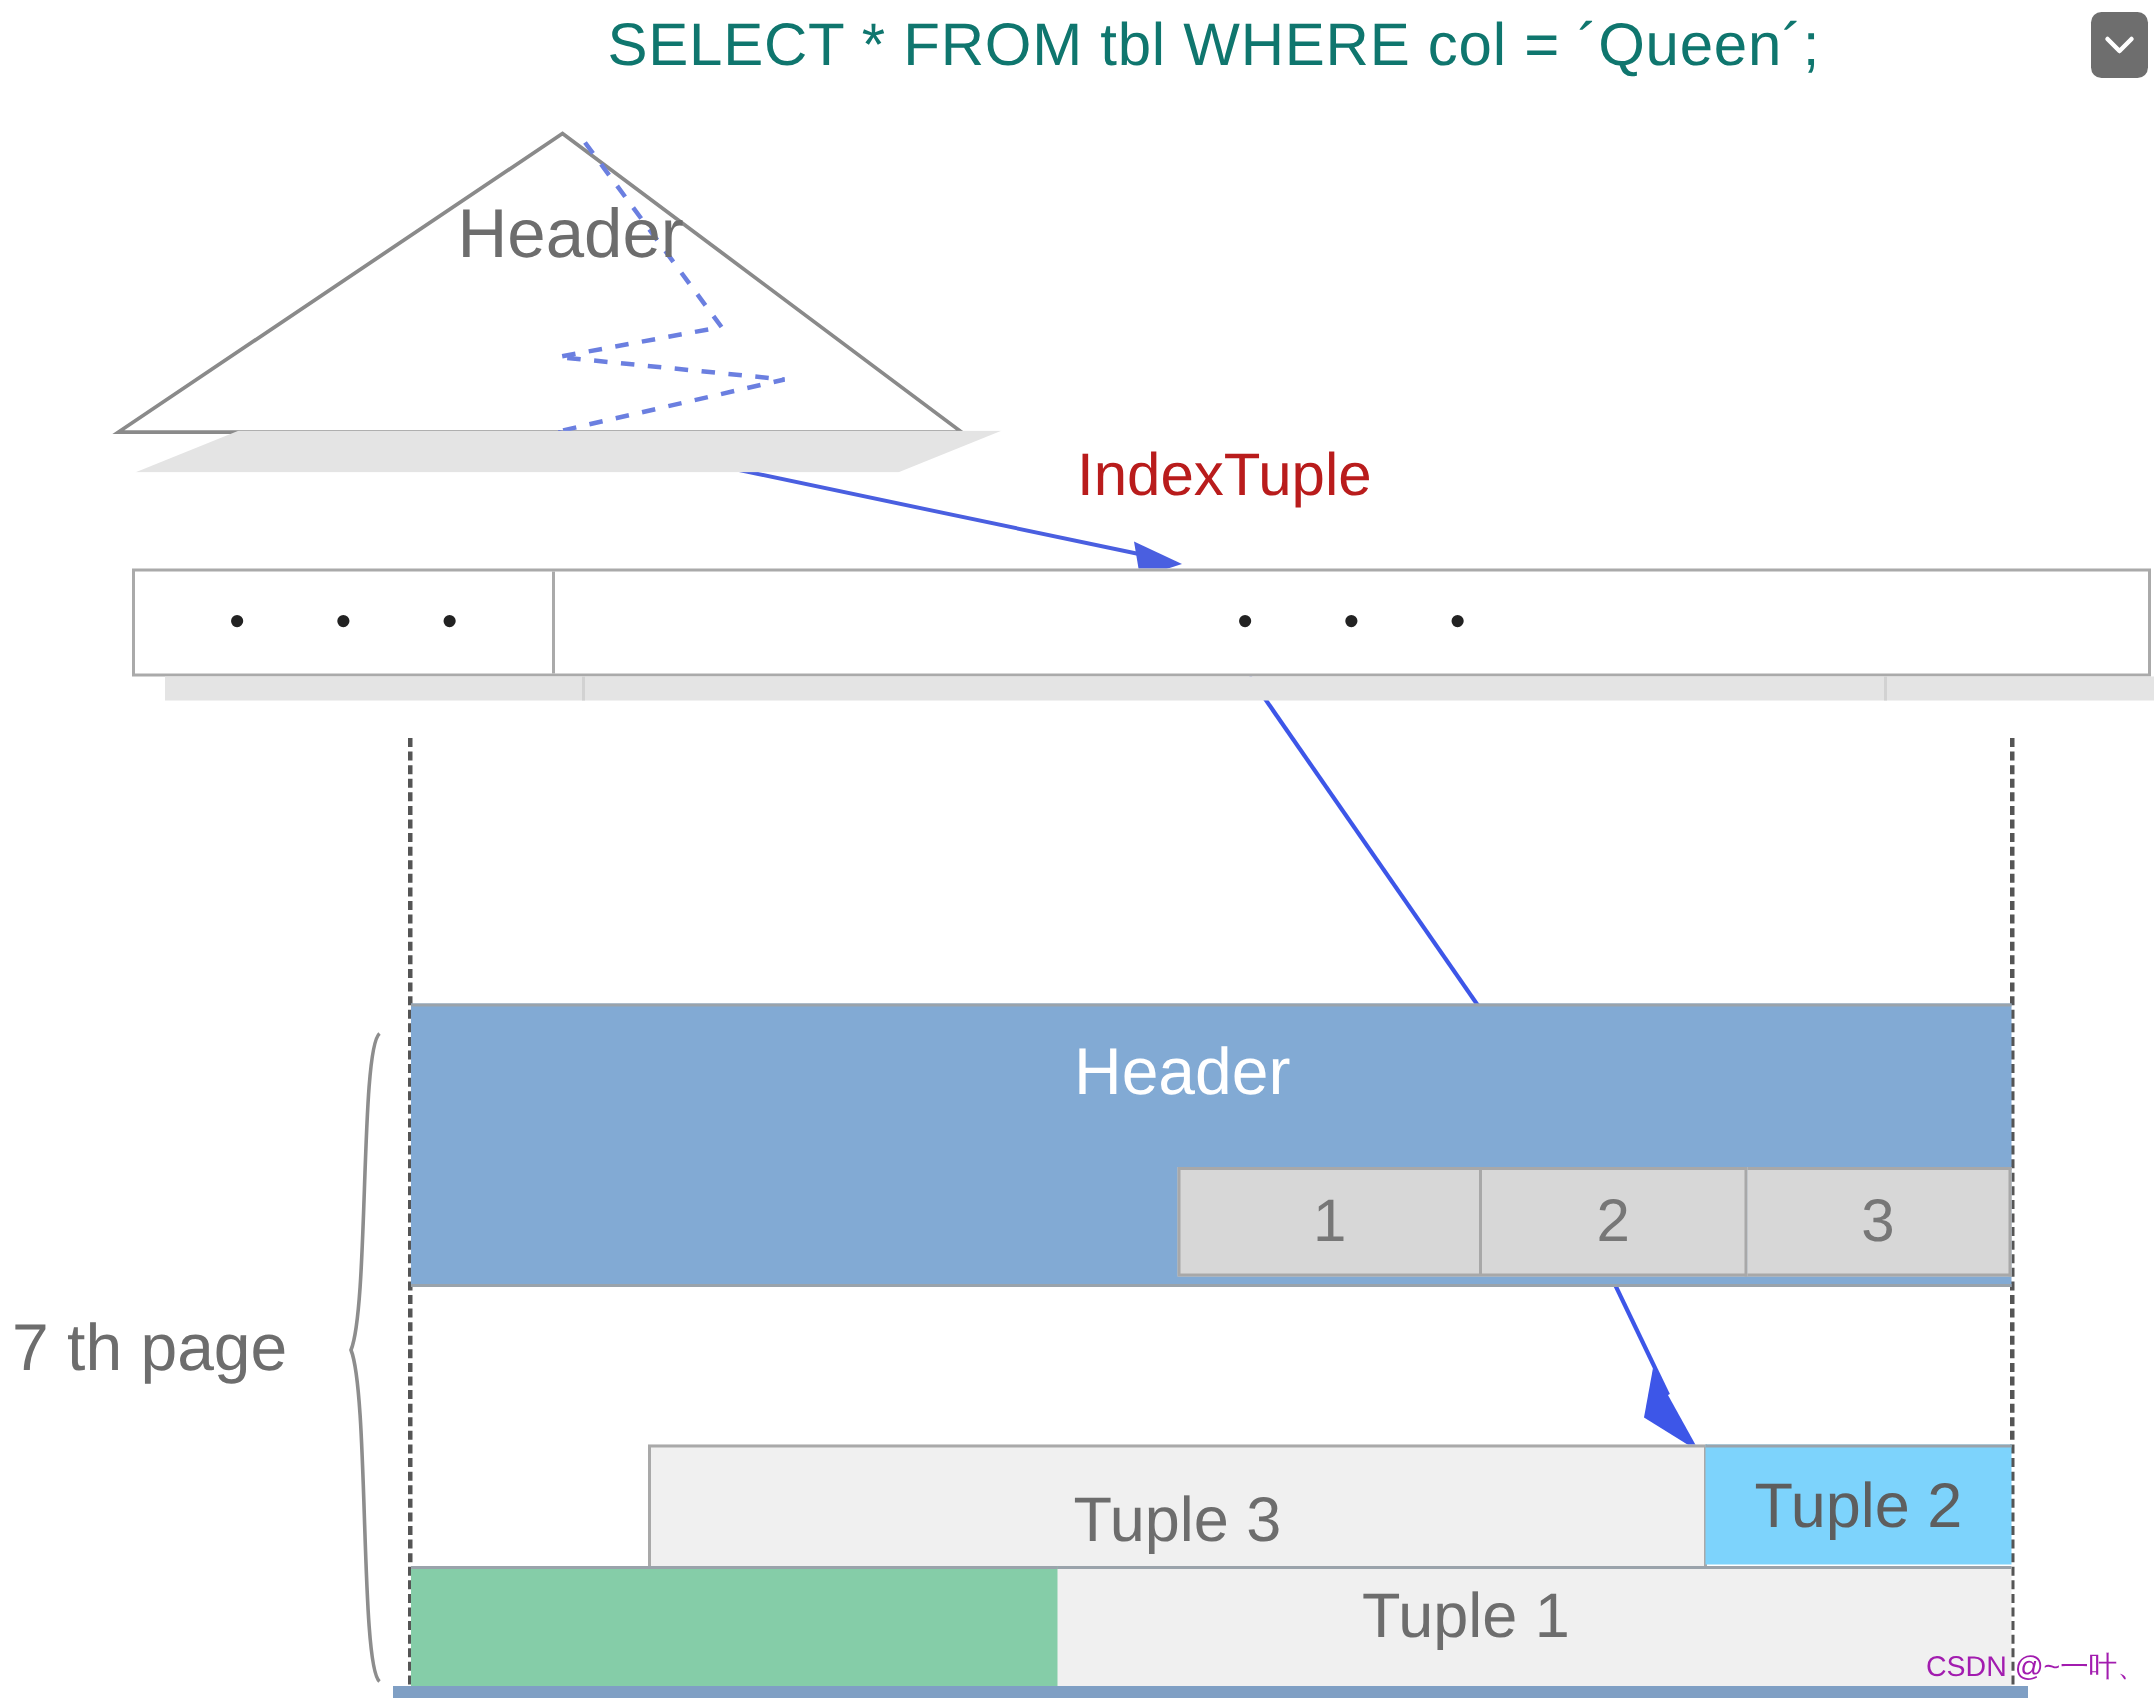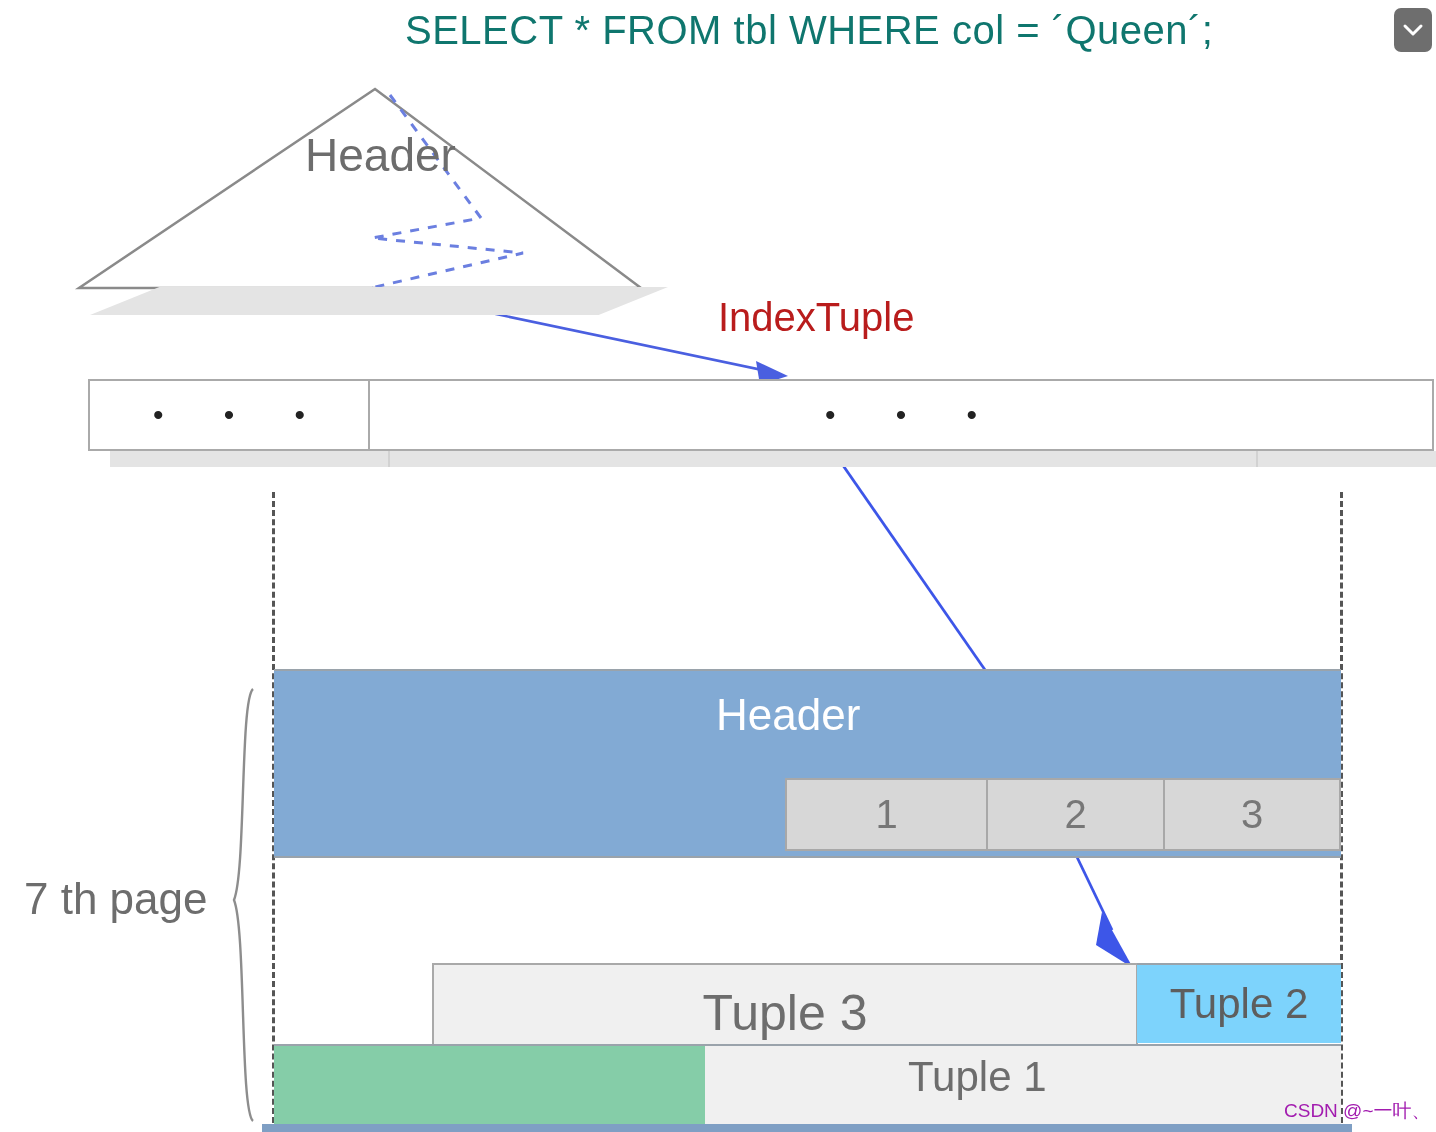--- a/index.html
+++ b/index.html
@@ -34,32 +34,32 @@
        border-top:2px solid #9aa3ab;border-bottom:2px solid #9aa3ab;}
   #page-header-label{left:716px;top:676px;font-size:44px;color:#fff;margin-top:14px;}
   #lineptr-row{left:785px;top:778px;height:73px;display:flex;}
   #lineptr-row .lp{box-sizing:border-box;background:#d7d7d7;border:2px solid #a8a8a8;
        display:flex;align-items:center;justify-content:center;font-size:40px;color:#777;}
   .lp1{width:203px;}
   .lp2{width:177px;border-left:none!important;}
   .lp3{width:176px;border-left:none!important;}
   #tuple3-box{left:432px;top:963px;width:706px;height:100px;background:#f0f0f0;
        border:2px solid #a9a9a9;box-sizing:border-box;display:flex;align-items:center;justify-content:center;
-       font-size:50px;color:#6d6d6d;}
+       font-size:42px;color:#6d6d6d;}
   #tuple2-box{left:1137px;top:963px;width:204px;height:80px;background:#7dd3fc;
        border-top:2px solid #9aa3ab;box-sizing:border-box;display:flex;align-items:center;justify-content:center;
        font-size:42px;color:#5e5e5e;}
   #tuple1-strip{left:274px;top:1044px;width:1067px;height:82px;background:#f0f0f0;
        border-top:2px solid #9aa3ab;box-sizing:border-box;}
   #tuple1-green{left:274px;top:1044px;width:431px;height:82px;background:#85cda8;
        border-top:2px solid #9aa3ab;box-sizing:border-box;}
   #tuple1-label{left:908px;top:1053px;font-size:42px;color:#6d6d6d;}
   #bottom-blue{left:262px;top:1124px;width:1090px;height:8px;background:#7f9fc4;}
   
-  #page-caption{left:8px;top:874px;font-size:44px;color:#6d6d6d;white-space:nowrap;margin-left:16px;}
+  #page-caption{left:8px;top:874px;font-size:44px;color:#6d6d6d;white-space:nowrap;}
   
   #watermark{left:1284px;top:1098px;font-size:19px;color:#a21caf;white-space:nowrap;}
   
   #overlay{left:0;top:0;width:1436px;height:1132px;pointer-events:none;}
 </style>
 </head>
 <body>
 
 <svg id="overlay" class="abs" viewBox="0 0 1436 1132">
 

